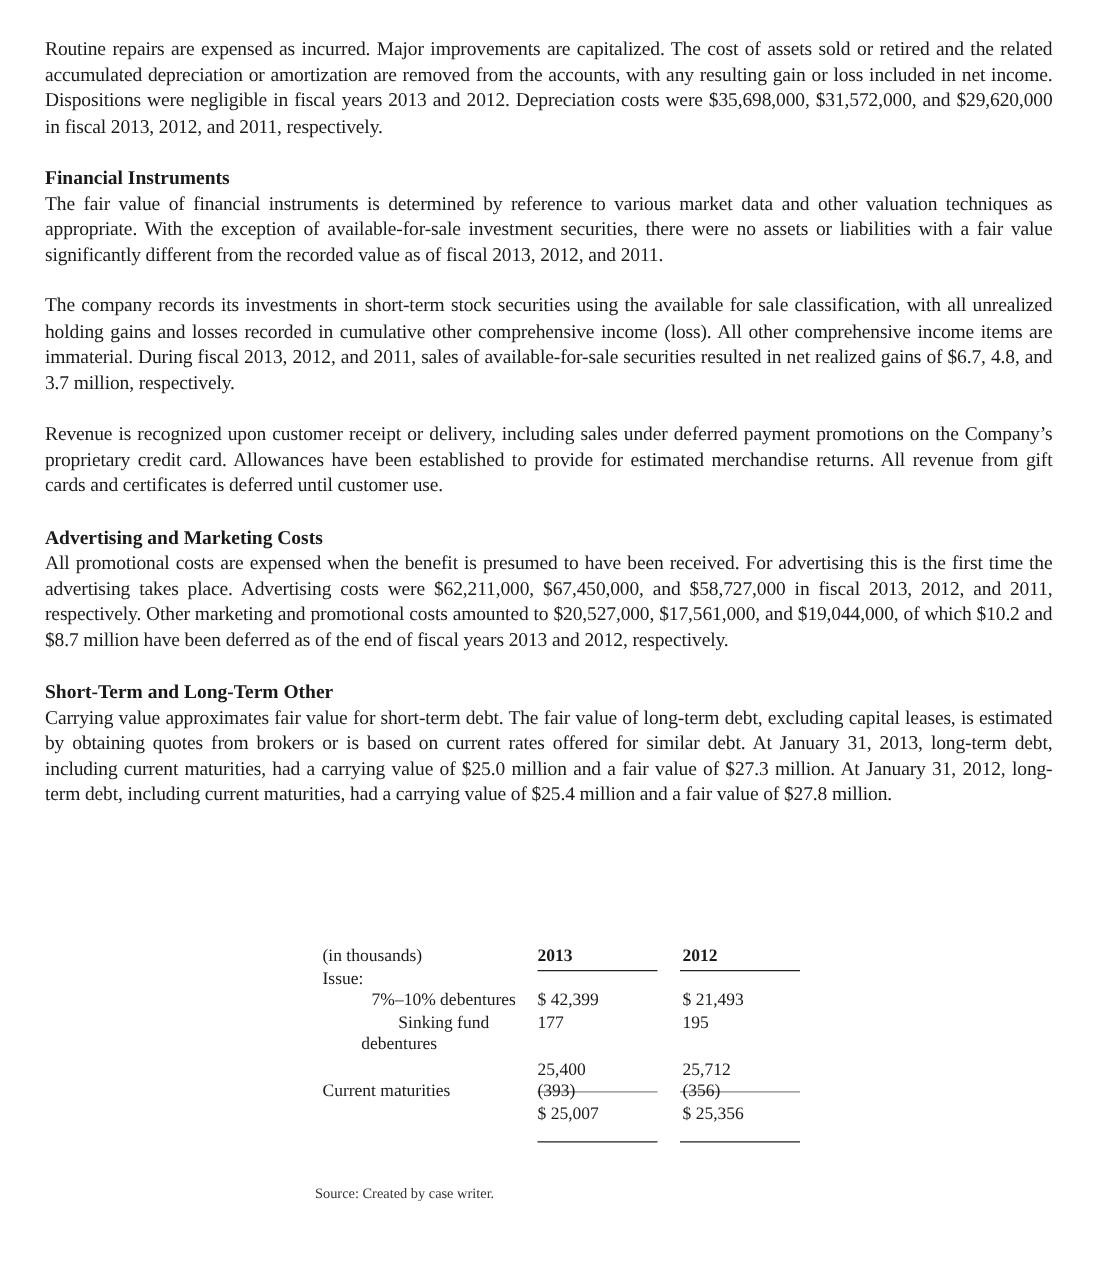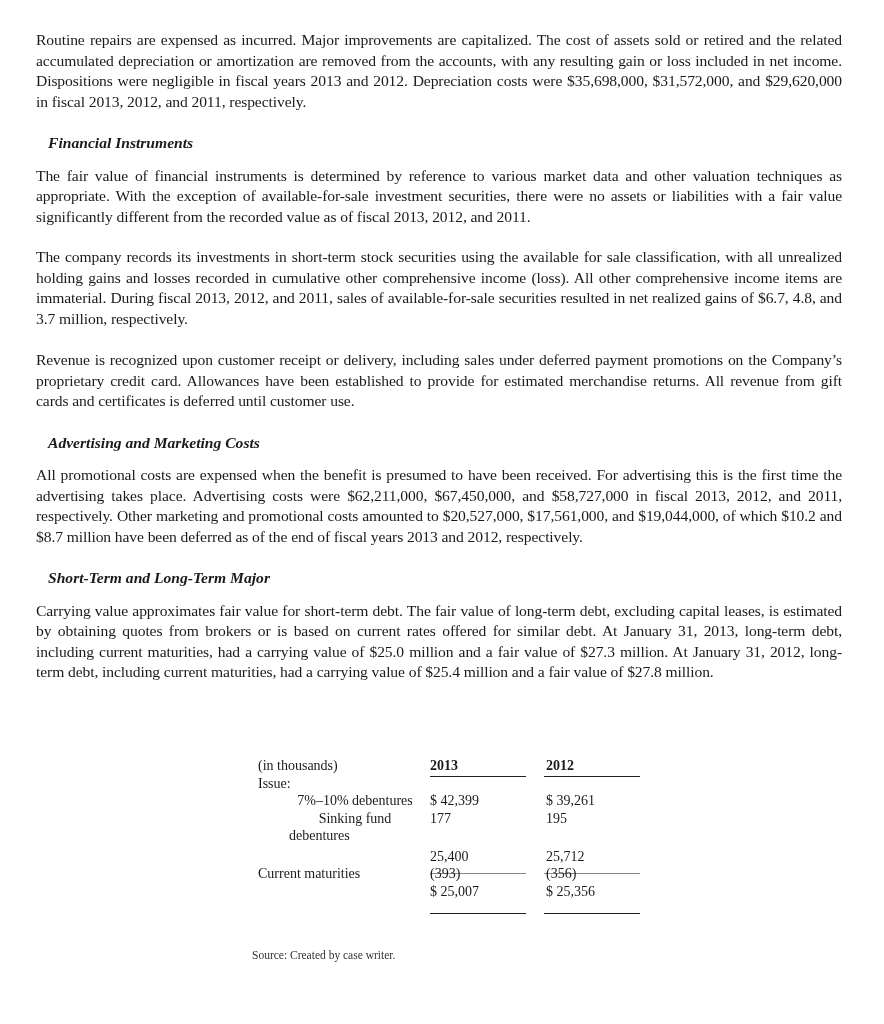--- a/index.html
+++ b/index.html
@@ -7,21 +7,21 @@
     width: 884px; height: 1024px; position: relative; overflow: hidden;
     font-family: "Liberation Serif", "DejaVu Serif", serif;
     color: #1a1a1a;
   }
   .page { position: absolute; left: 36px; top: 30px; width: 806px; }
   .para {
     margin: 0; font-size: 15.6px; line-height: 20.5px; text-align: justify;
     letter-spacing: -0.1px;
   }
   .heading {
-    margin: 12px; font-size: 15.6px; line-height: 20.5px; font-weight: bold; font-style: italic;
+    margin: 0; font-size: 15.6px; line-height: 20.5px; font-weight: bold;
   }
   .section { margin-bottom: 21px; }
   .gap { height: 20px; }
   
   .debt-table {
     position: absolute; left: 258px; top: 757px; width: 380px;
     font-size: 14px; line-height: 17.5px;
   }
   .trow { display: flex; height: 17.5px; }
   .tlabel { width: 172px; white-space: nowrap; }
@@ -56,41 +56,41 @@
   <div class="section">
     <p class="para">Revenue is recognized upon customer receipt or delivery, including sales under deferred payment promotions on the Company’s proprietary credit card. Allowances have been established to provide for estimated merchandise returns. All revenue from gift cards and certificates is deferred until customer use.</p>
   </div>
 
   <div class="section">
     <p class="heading">Advertising and Marketing Costs</p>
     <p class="para">All promotional costs are expensed when the benefit is presumed to have been received. For advertising this is the first time the advertising takes place. Advertising costs were $62,211,000, $67,450,000, and $58,727,000 in fiscal 2013, 2012, and 2011, respectively. Other marketing and promotional costs amounted to $20,527,000, $17,561,000, and $19,044,000, of which $10.2 and $8.7 million have been deferred as of the end of fiscal years 2013 and 2012, respectively.</p>
   </div>
 
   <div class="section">
-    <p class="heading">Short-Term and Long-Term Major</p>
+    <p class="heading">Short-Term and Long-Term Other</p>
     <p class="para">Carrying value approximates fair value for short-term debt. The fair value of long-term debt, excluding capital leases, is estimated by obtaining quotes from brokers or is based on current rates offered for similar debt. At January 31, 2013, long-term debt, including current maturities, had a carrying value of $25.0 million and a fair value of $27.3 million. At January 31, 2012, long-term debt, including current maturities, had a carrying value of $25.4 million and a fair value of $27.8 million.</p>
   </div>
 </div>
 
 <div class="debt-table">
   <div class="trow">
     <span class="tlabel">(in thousands)</span>
     <span class="tcol c1 hdr">2013</span>
     <span class="tcol c2 hdr">2012</span>
   </div>
   <div class="rule" style="left:172px; width:96px; top:19px;"></div>
   <div class="rule" style="left:286px; width:96px; top:19px;"></div>
 
   <div class="trow">
     <span class="tlabel">Issue:</span>
   </div>
   <div class="trow">
     <span class="tlabel indent1">7%–10% debentures</span>
     <span class="tcol c1">$ 42,399</span>
-    <span class="tcol c2">$ 39,261</span>
+    <span class="tcol c2">$ 21,493</span>
   </div>
   <div class="trow">
     <span class="tlabel indent1">Sinking fund</span>
     <span class="tcol c1">177</span>
     <span class="tcol c2">195</span>
   </div>
   <div class="trow">
     <span class="tlabel indent2">debentures</span>
   </div>
 

